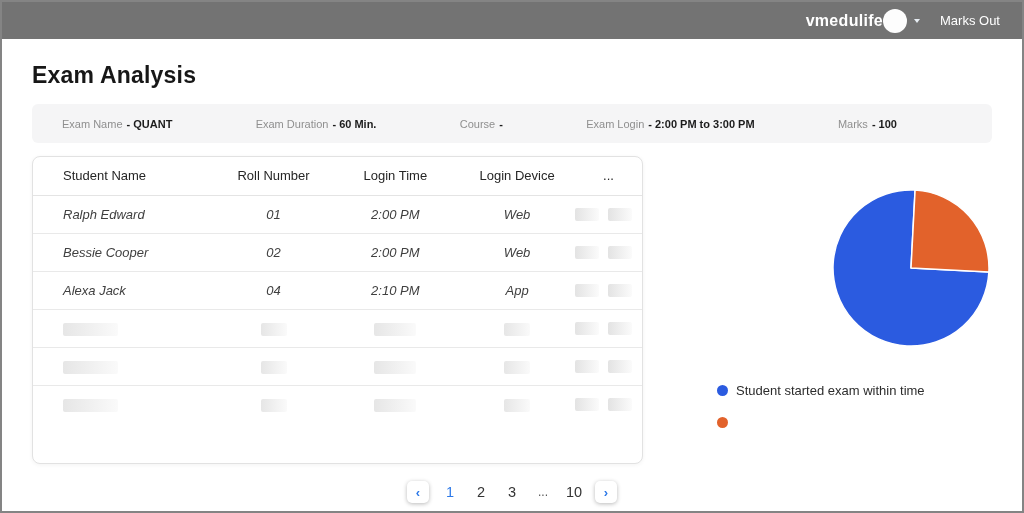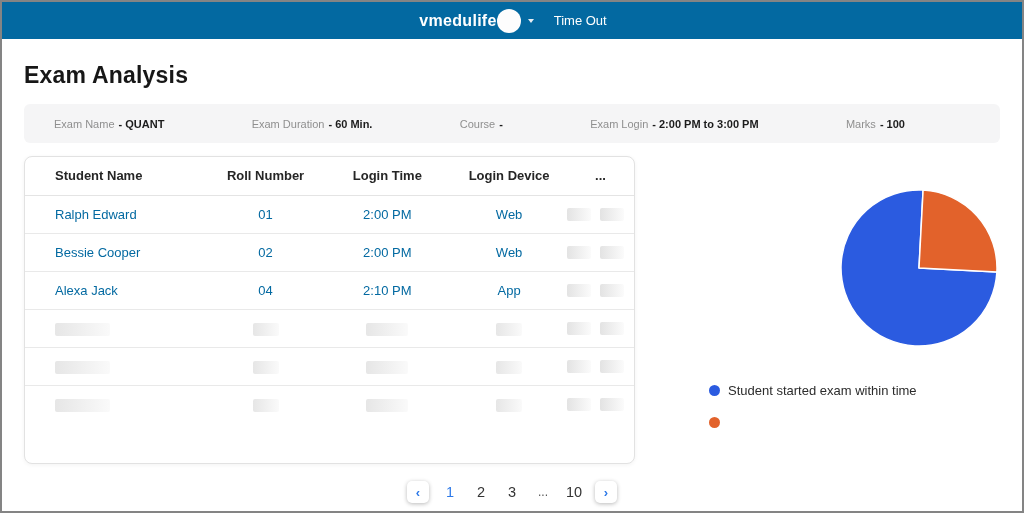--- a/index.html
+++ b/index.html
@@ -6,60 +6,60 @@
   html,body { background:#e9e9e9; }
   body { font-family:"Liberation Sans", sans-serif; }
 
   .screen {
     position:relative; width:1024px; height:513px;
     border:2px solid #848484; background:#ffffff; overflow:hidden;
   }
 
   
   .navbar {
-    height:37px; background:#0369a1;
-    display:flex; align-items:center; justify-content:center;
+    height:37px; background:#737373;
+    display:flex; align-items:center; justify-content:flex-end;
     padding:0 22px 0 24px;
   }
   .brand { color:#fff; font-size:16px; font-weight:700; letter-spacing:.3px; cursor:pointer; }
   .nav-right { display:flex; align-items:center; }
   .user-menu { display:flex; align-items:center; cursor:pointer; }
   .avatar { width:24px; height:24px; border-radius:50%; background:#fdfdfd; display:inline-block; }
   .chev-down {
     width:0; height:0; margin-left:7px;
     border-left:3.5px solid transparent; border-right:3.5px solid transparent;
     border-top:4.5px solid #e8eef4;
   }
   .signout { color:#fff; font-size:13px; margin-left:20px; cursor:pointer; text-decoration:none; }
 
   
-  main { padding:0 22px; }
+  main { padding:0 30px; }
   h1.page-title { margin-top:23px; font-size:23px; font-weight:700; color:#171717; letter-spacing:.2px; }
 
   .info-bar {
     margin-top:15px; height:39px; background:#f5f5f6; border-radius:6px;
     display:flex; align-items:center; justify-content:space-between;
     padding:0 95px 0 30px; font-size:11px; white-space:nowrap;
   }
   .info-item .lbl { color:#8f8f8f; }
   .info-item .val { color:#1c1c1c; font-weight:700; margin-left:4px; }
 
   .content-row { display:flex; margin-top:13px; }
 
   
   .table-card {
     width:611px; flex:0 0 611px; border:1px solid #e2e2e2; border-radius:8px;
     box-shadow:0 1px 4px rgba(0,0,0,.05); overflow:hidden; background:#fff; height:308px;
   }
   table.students { width:100%; border-collapse:collapse; font-size:13px; table-layout:fixed; }
   .students th {
-    height:38px; font-weight:700; color:#262626; border-bottom:1px solid #e4e4e4;
+    height:38px; font-weight:400; color:#262626; border-bottom:1px solid #e4e4e4;
     text-align:center; font-size:13px;
   }
-  .students td { height:38px; color:#0369a1; border-bottom:1px solid #e9e9e9; text-align:center; }
+  .students td { height:38px; color:#404040; border-bottom:1px solid #e9e9e9; text-align:center;font-style:italic; }
   .students tr:last-child td { border-bottom:none; }
   .students th:first-child, .students td:first-child { text-align:left; padding-left:30px; }
   .col-name{width:30%;} .col-roll{width:19%;} .col-time{width:21%;} .col-dev{width:19%;} .col-act{width:11%;}
 
   .ph {
     display:inline-block; height:13px; border-radius:2px;
     background:linear-gradient(90deg,#e6e6e6 0%,#fafafa 100%);
     vertical-align:middle;
   }
   .ph-name{width:55px;} .ph-roll{width:26px;} .ph-time{width:42px;} .ph-dev{width:26px;}
@@ -91,21 +91,21 @@
 
 <div class="screen">
 
   <header class="navbar">
     <div class="brand">vmedulife</div>
     <div class="nav-right">
       <div class="user-menu">
         <span class="avatar"></span>
         <span class="chev-down"></span>
       </div>
-      <a class="signout">Time Out</a>
+      <a class="signout">Marks Out</a>
     </div>
   </header>
 
   <main>
     <h1 class="page-title">Exam Analysis</h1>
 
     <div class="info-bar" id="info-bar">
         <div class="info-item"><span class="lbl">Exam Name</span><span class="val">- QUANT</span></div>
         <div class="info-item"><span class="lbl">Exam Duration</span><span class="val">- 60 Min.</span></div>
         <div class="info-item"><span class="lbl">Course</span><span class="val">-</span></div>

